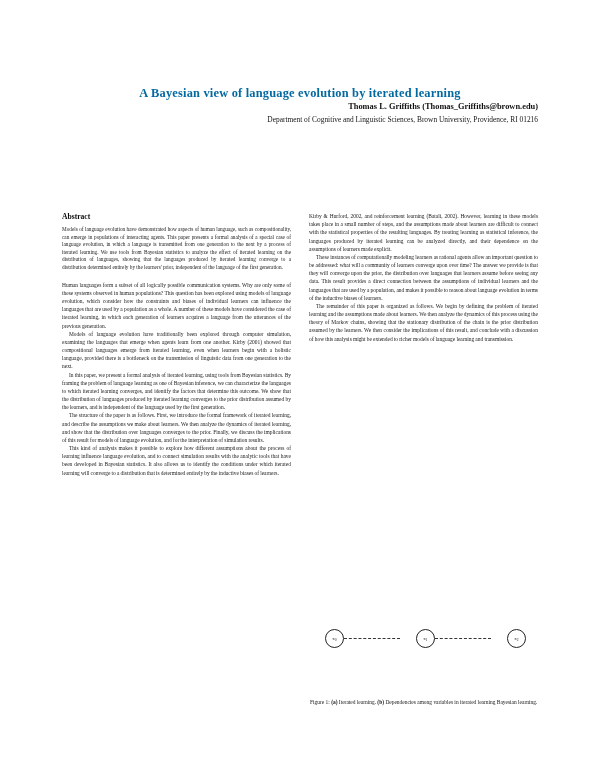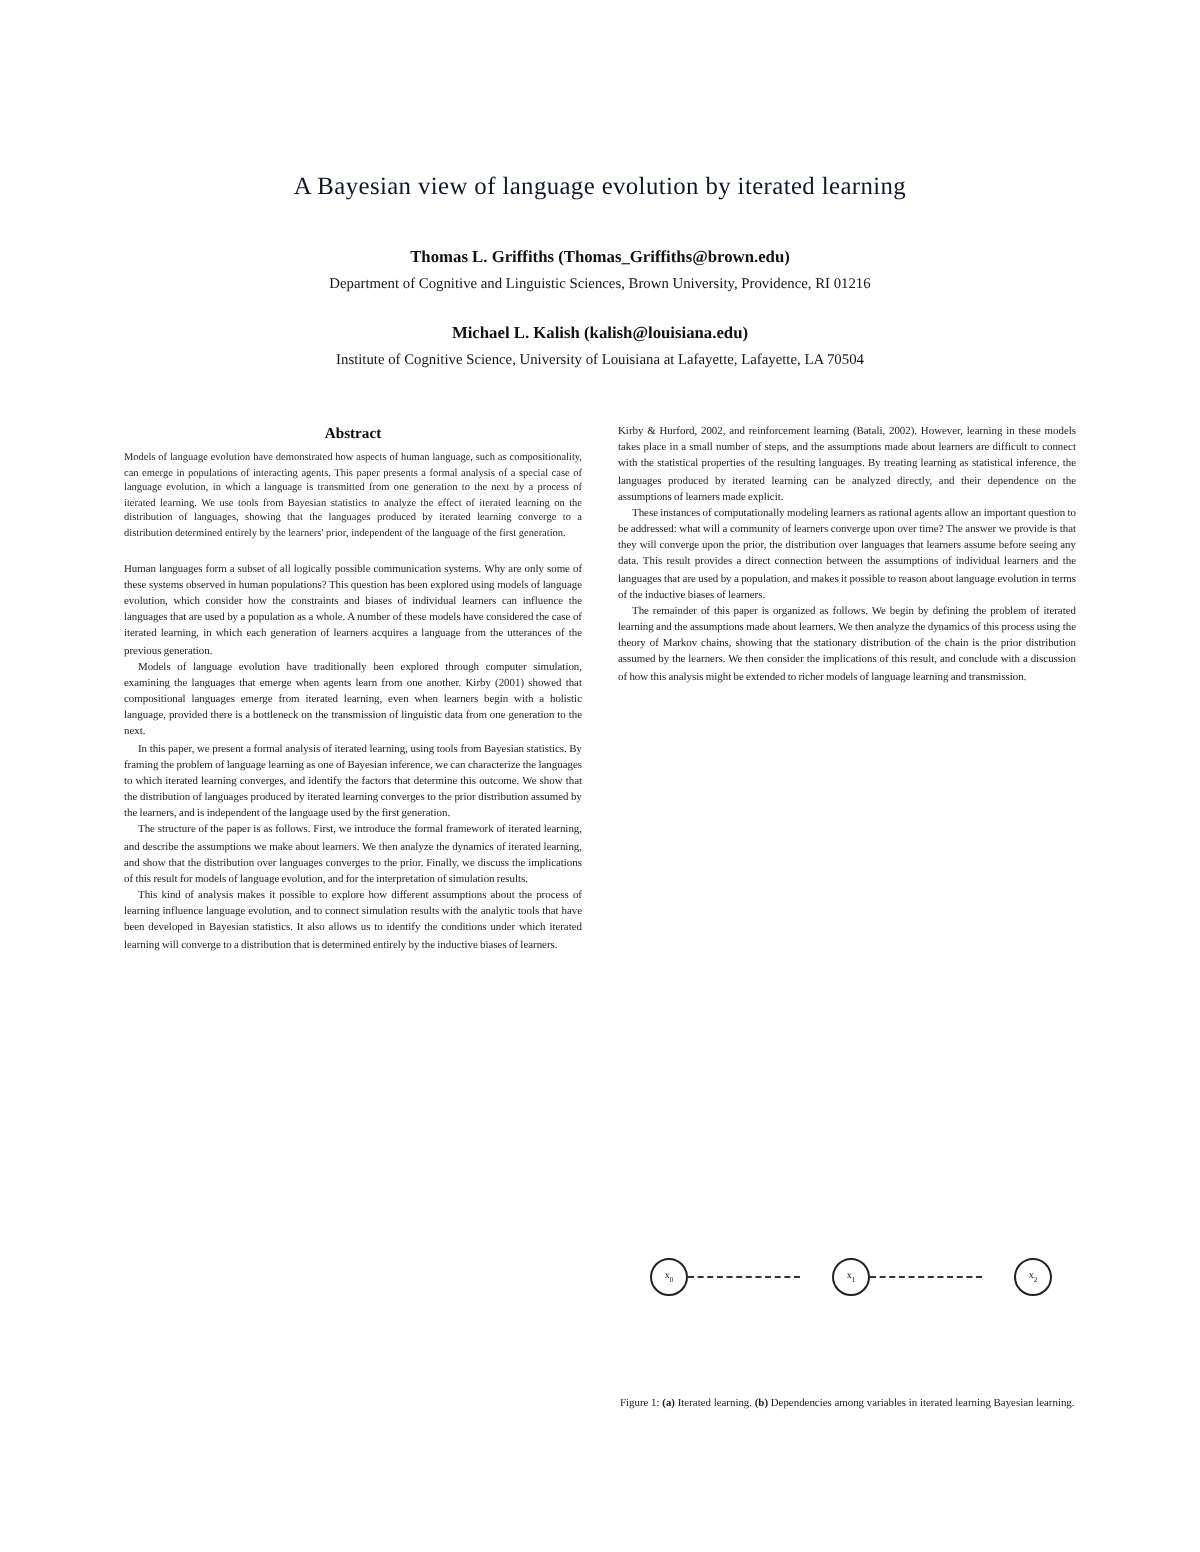--- a/index.html
+++ b/index.html
@@ -23,28 +23,27 @@
     padding: 0;
   }
 
   
   .title-block {
     padding: 86px 62px 0 62px;
     text-align: center;
   }
   .paper-title {
     font-size: 12.4px;
-    font-weight: normal;
+    font-weight: bold;
     letter-spacing: 0.2px;
     line-height: 1.2;
-    color: #0f172a;
+    color: #0369a1;
   }
   .author-block {
-    margin-top: 22px;
-    text-align: center;
+    text-align: right;
   }
   .author-name {
     font-size: 8.4px;
     font-weight: bold;
     line-height: 1.35;
     color: #111111;
   }
   .author-affil {
     font-size: 7.4px;
     line-height: 1.35;
@@ -64,21 +63,20 @@
     display: flex;
     gap: 18px;
   }
   .col {
     width: 230px;
   }
   .col-left { }
   .col-right { }
 
   .section-head {
-    text-align: center;
     font-size: 7.6px;
     font-weight: bold;
     margin: 0 0 5px 0;
     color: #0d0d0d;
   }
   p.body-text {
     margin: 0 0 0 0;
     font-size: 5.45px;
     line-height: 1.5;
     text-align: justify;
@@ -157,24 +155,20 @@
 
 <div class="page">
 
   <div class="title-block">
     <div class="paper-title">A Bayesian view of language evolution by iterated learning</div>
     <div class="author-block">
       <div class="author-group">
         <div class="author-name">Thomas L. Griffiths (Thomas_Griffiths@brown.edu)</div>
         <div class="author-affil">Department of Cognitive and Linguistic Sciences, Brown University, Providence, RI 01216</div>
       </div>
-      <div class="author-group">
-        <div class="author-name">Michael L. Kalish (kalish@louisiana.edu)</div>
-        <div class="author-affil">Institute of Cognitive Science, University of Louisiana at Lafayette, Lafayette, LA 70504</div>
-      </div>
     </div>
   </div>
 
   <div class="columns">
 
     <div class="col col-left">
       <div class="section-head">Abstract</div>
       <p class="abstract-text">Models of language evolution have demonstrated how aspects of human language, such as compositionality, can emerge in populations of interacting agents. This paper presents a formal analysis of a special case of language evolution, in which a language is transmitted from one generation to the next by a process of iterated learning. We use tools from Bayesian statistics to analyze the effect of iterated learning on the distribution of languages, showing that the languages produced by iterated learning converge to a distribution determined entirely by the learners' prior, independent of the language of the first generation.</p>
       <div class="abstract-gap"></div>
       <p class="body-text noindent">Human languages form a subset of all logically possible communication systems. Why are only some of these systems observed in human populations? This question has been explored using models of language evolution, which consider how the constraints and biases of individual learners can influence the languages that are used by a population as a whole. A number of these models have considered the case of iterated learning, in which each generation of learners acquires a language from the utterances of the previous generation.</p>

